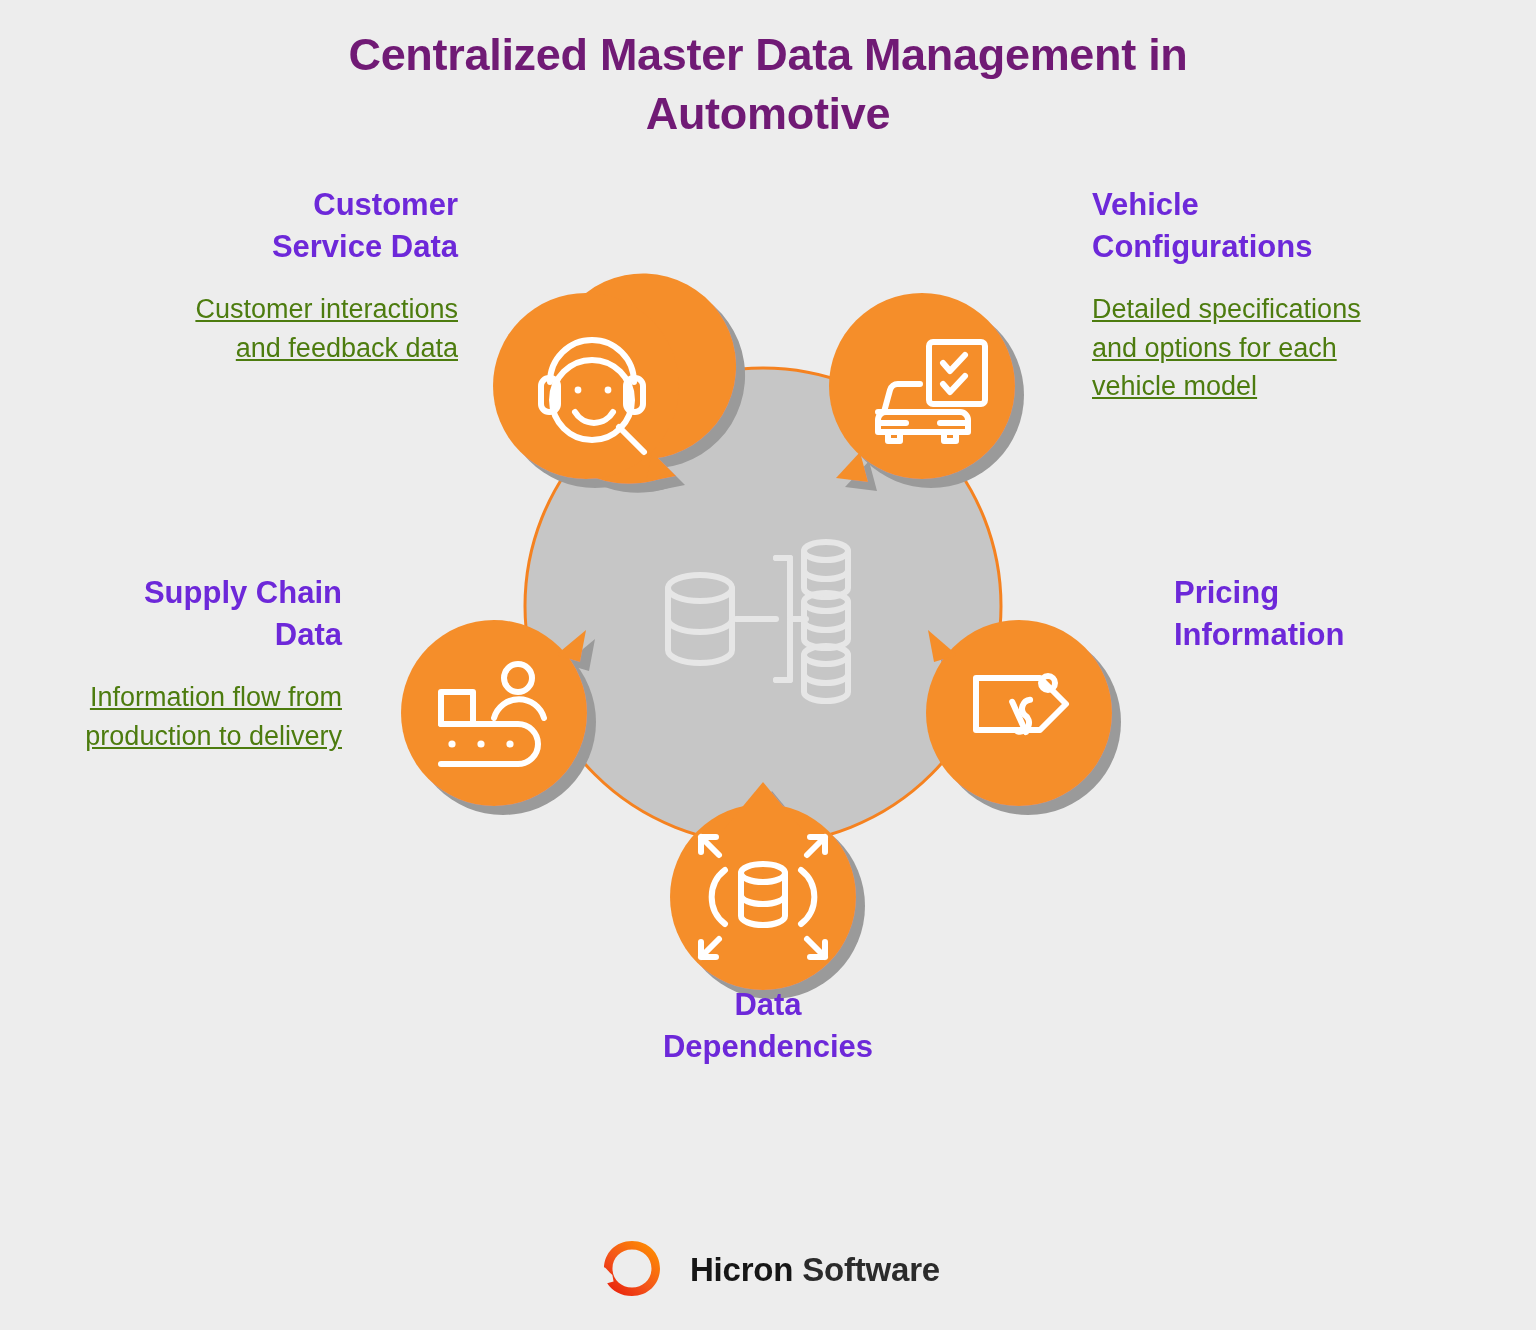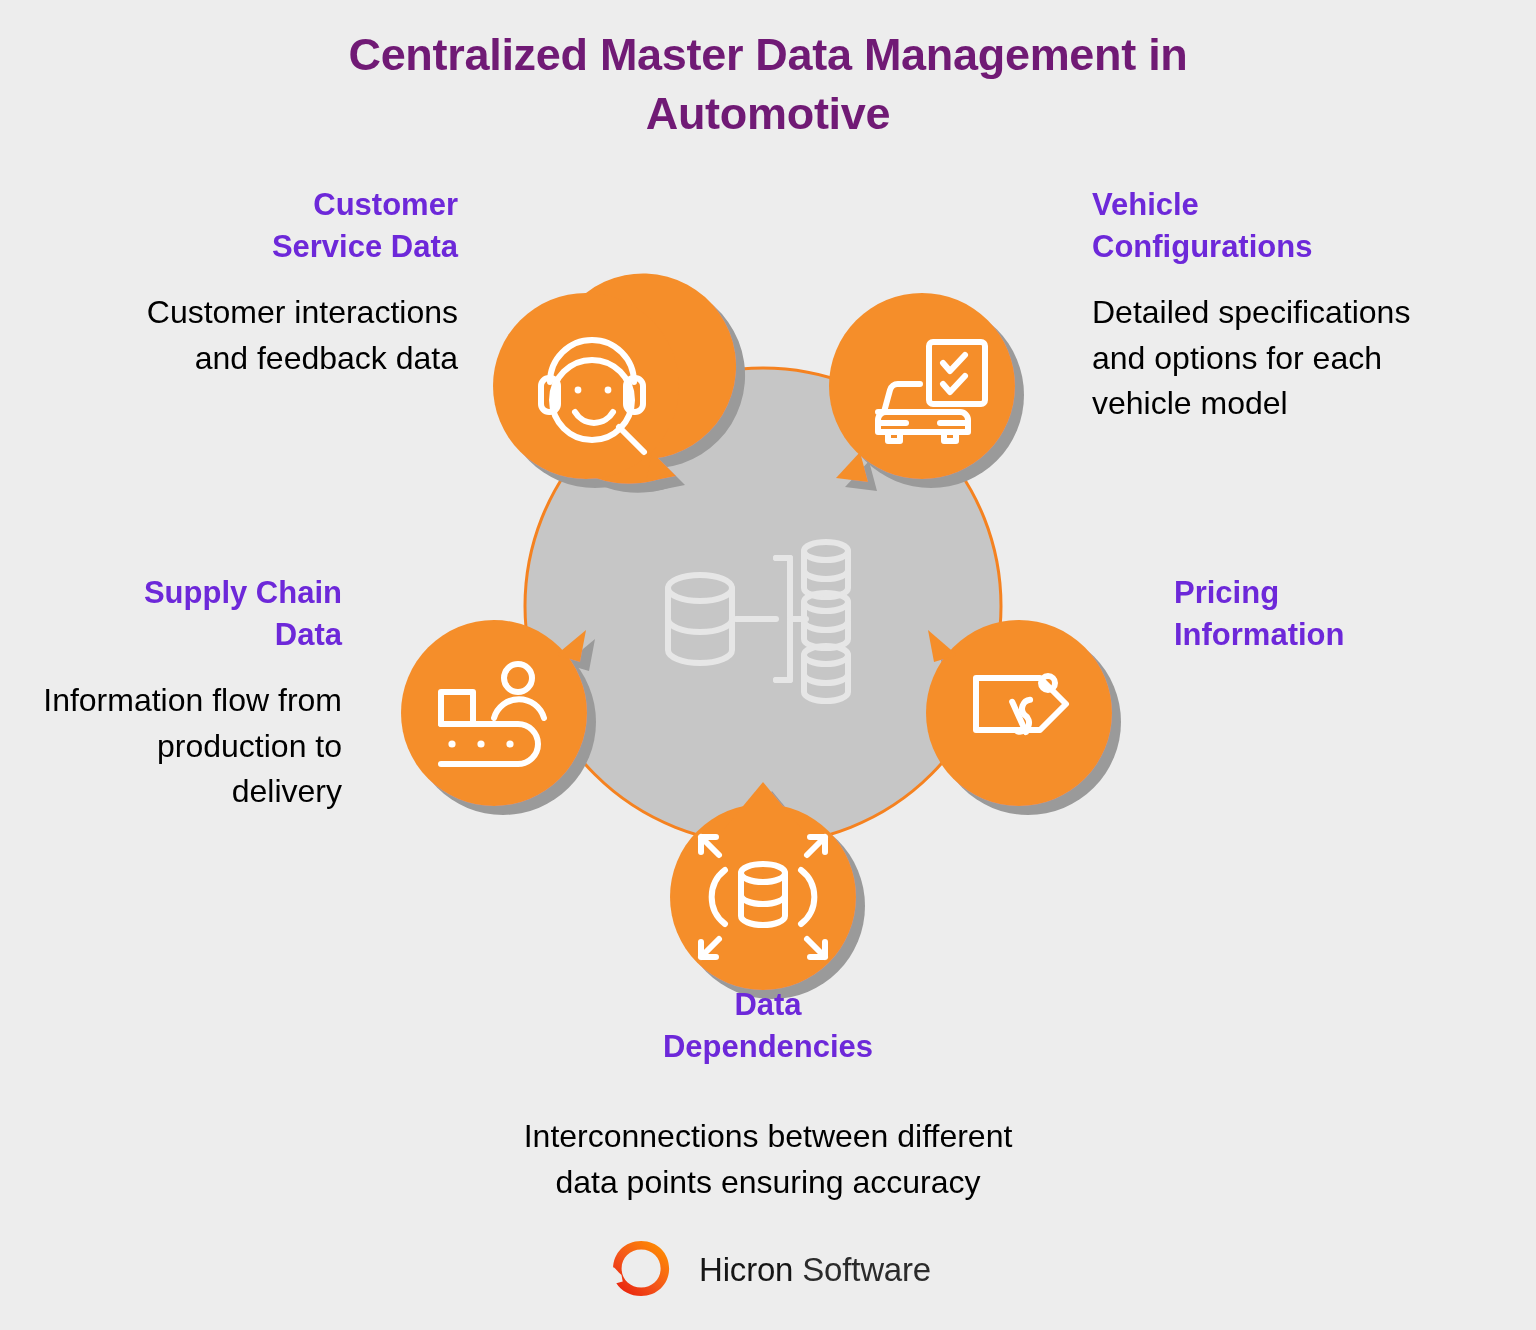--- a/index.html
+++ b/index.html
@@ -45,25 +45,26 @@
   }
   .label-block .heading {
     font-size: 31px;
     font-weight: bold;
     line-height: 1.36;
     color: #6d28d9;
     margin: 0 0 22px 0;
     white-space: pre-line;
   }
   .label-block .desc {
-    font-size: 32px;
+    font-size: 27px;
     line-height: 1.42;
-    color: #000000;
+    color: #4d7c0f;
     margin: 0;
     white-space: pre-line;
+    text-decoration: underline;
   }
 
   .align-right  { text-align: right; }
   .align-left   { text-align: left; }
   .align-center { text-align: center; }
 
   #block-customer { left: 120px;  top: 184px;  width: 338px; }
   #block-vehicle  { left: 1092px; top: 184px;  width: 340px; }
   #block-supply   { left: 42px;   top: 572px;  width: 300px; }
   #block-pricing  { left: 1174px; top: 572px;  width: 320px; }
@@ -79,22 +80,22 @@
     display: flex;
     align-items: center;
     gap: 22px;
   }
   #logo-text {
     font-size: 33px;
     color: #161616;
     letter-spacing: -0.2px;
     white-space: nowrap;
   }
-  #logo-text .bold { font-weight: normal; }
-  #logo-text .light { font-weight: normal; color: #2b2b2b; }
+  #logo-text .bold { font-weight: bold; }
+  #logo-text .light { font-weight: bold; color: #2b2b2b; }
 </style>
 </head>
 <body>
 
 <div id="title">Centralized Master Data Management in Automotive</div>
 
 <div id="stage">
   <svg width="1536" height="1330" viewBox="0 0 1536 1330" style="position:absolute;left:0;top:0;">
 
     <defs>
@@ -275,22 +276,20 @@
 </div>
 
 <div class="label-block align-left" id="block-pricing">
   <div class="heading">Pricing
 Information</div>
 </div>
 
 <div class="label-block align-center" id="block-depend">
   <div class="heading">Data
 Dependencies</div>
-  <div class="desc">Interconnections between different
-data points ensuring accuracy</div>
 </div>
 
 <div id="logo">
   <svg width="72" height="72" viewBox="0 0 72 72">
     <defs>
       <linearGradient id="logoGrad" x1="0.1" y1="0.95" x2="0.9" y2="0.05">
         <stop offset="0%" stop-color="#e8200c"></stop>
         <stop offset="45%" stop-color="#f4561a"></stop>
         <stop offset="100%" stop-color="#ff8f00"></stop>
       </linearGradient>

